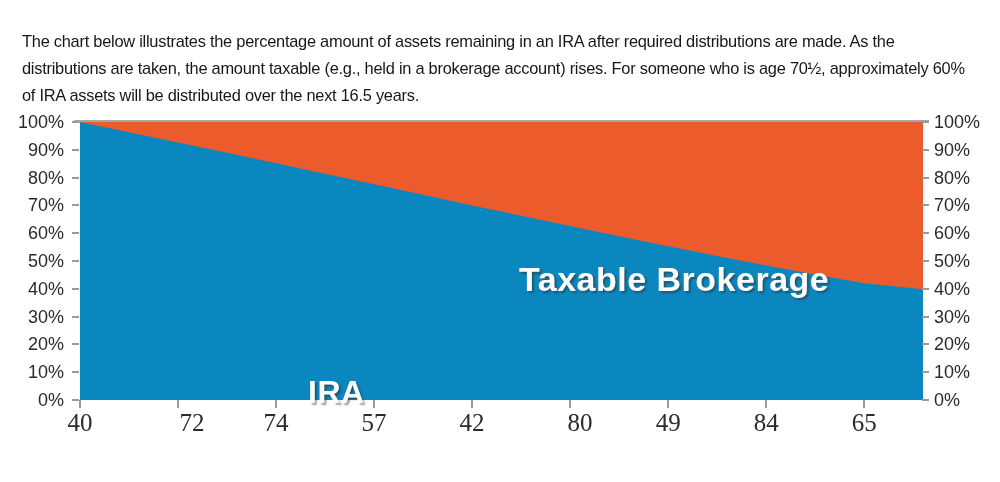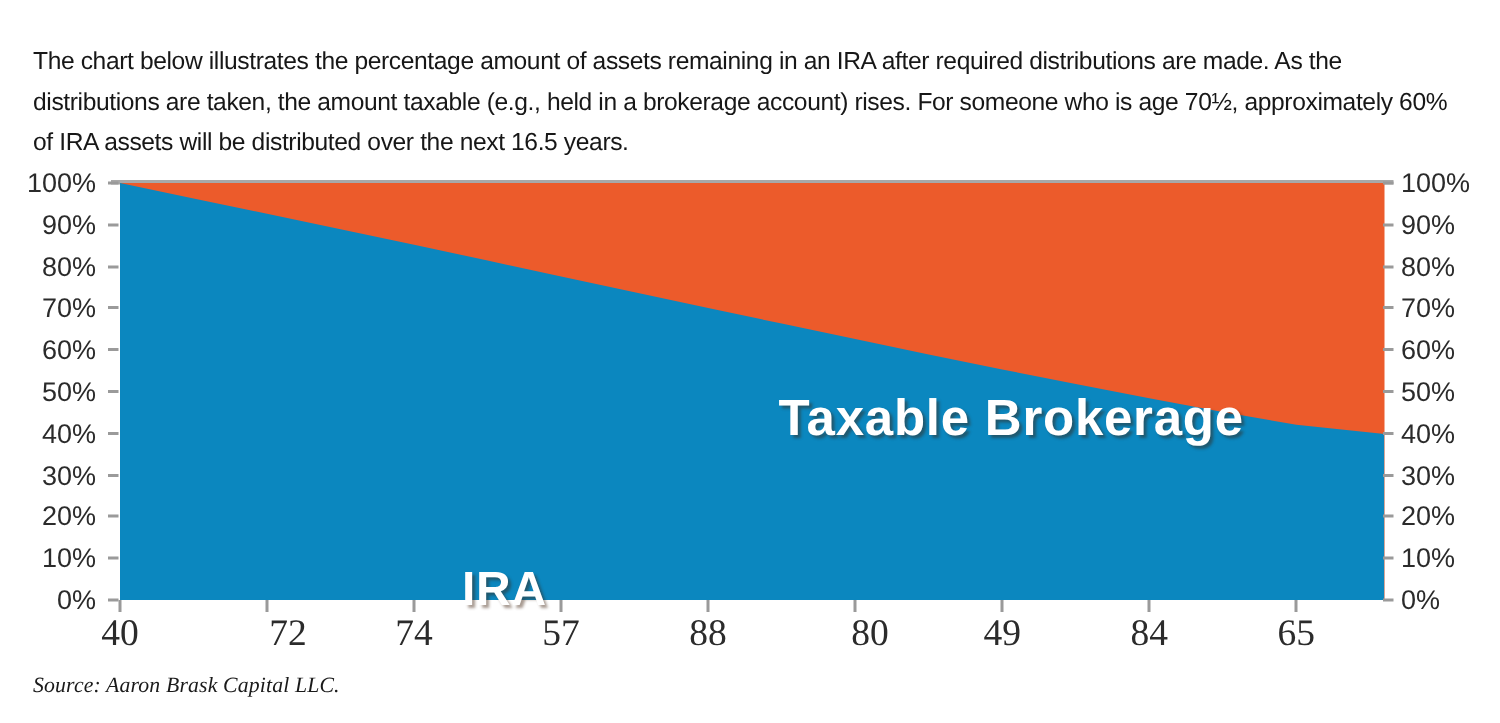--- a/index.html
+++ b/index.html
@@ -206,28 +206,27 @@
         <div class="ylabel right" style="top: 283px;">0%</div>
         <div class="xtick" style="left: 79px;"></div>
         <div class="xlabel" style="left: 80px;">40</div>
         <div class="xtick" style="left: 177.023px;"></div>
         <div class="xlabel" style="left: 192px;">72</div>
         <div class="xtick" style="left: 275.047px;"></div>
         <div class="xlabel" style="left: 276.047px;">74</div>
         <div class="xtick" style="left: 373.07px;"></div>
         <div class="xlabel" style="left: 374.07px;">57</div>
         <div class="xtick" style="left: 471.093px;"></div>
-        <div class="xlabel" style="left: 472.093px;">88</div>
+        <div class="xlabel" style="left: 472.093px;">42</div>
         <div class="xtick" style="left: 569.116px;"></div>
         <div class="xlabel" style="left: 580px;">80</div>
         <div class="xtick" style="left: 667.14px;"></div>
         <div class="xlabel" style="left: 668.14px;">49</div>
         <div class="xtick" style="left: 765.163px;"></div>
         <div class="xlabel" style="left: 766.163px;">84</div>
         <div class="xtick" style="left: 863.186px;"></div>
         <div class="xlabel" style="left: 864.186px;">65</div>
       </div>
 
   </div>
 
-  <div id="source">Source: Aaron Brask Capital LLC.</div>
 
 </div>
 
 </body></html>

